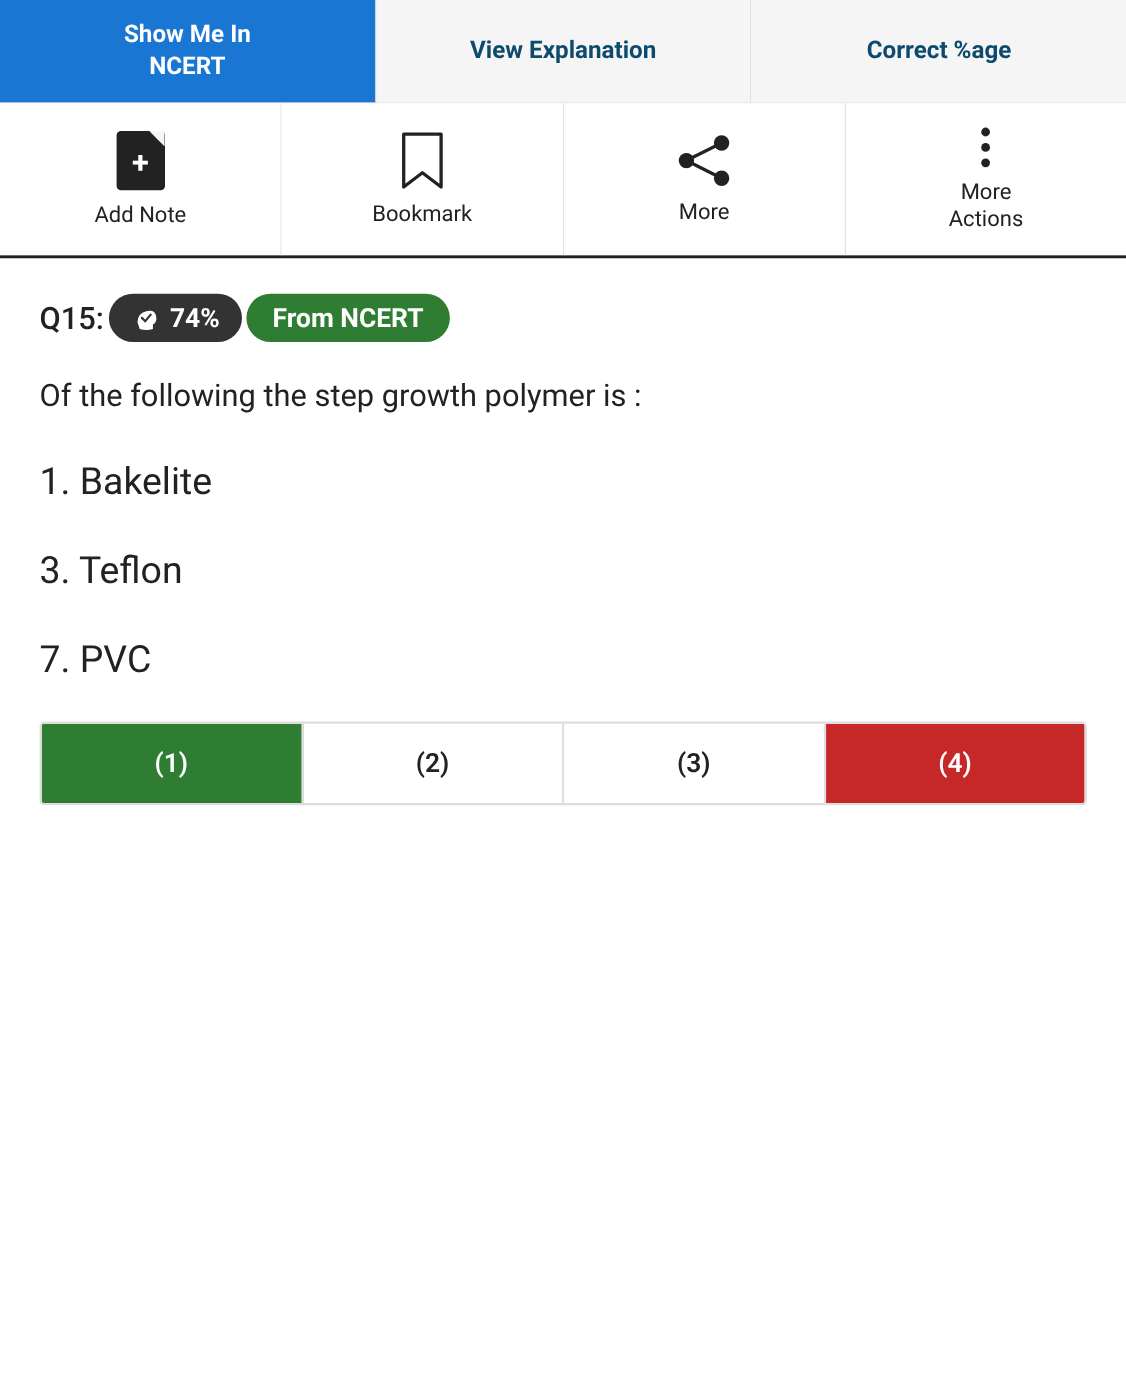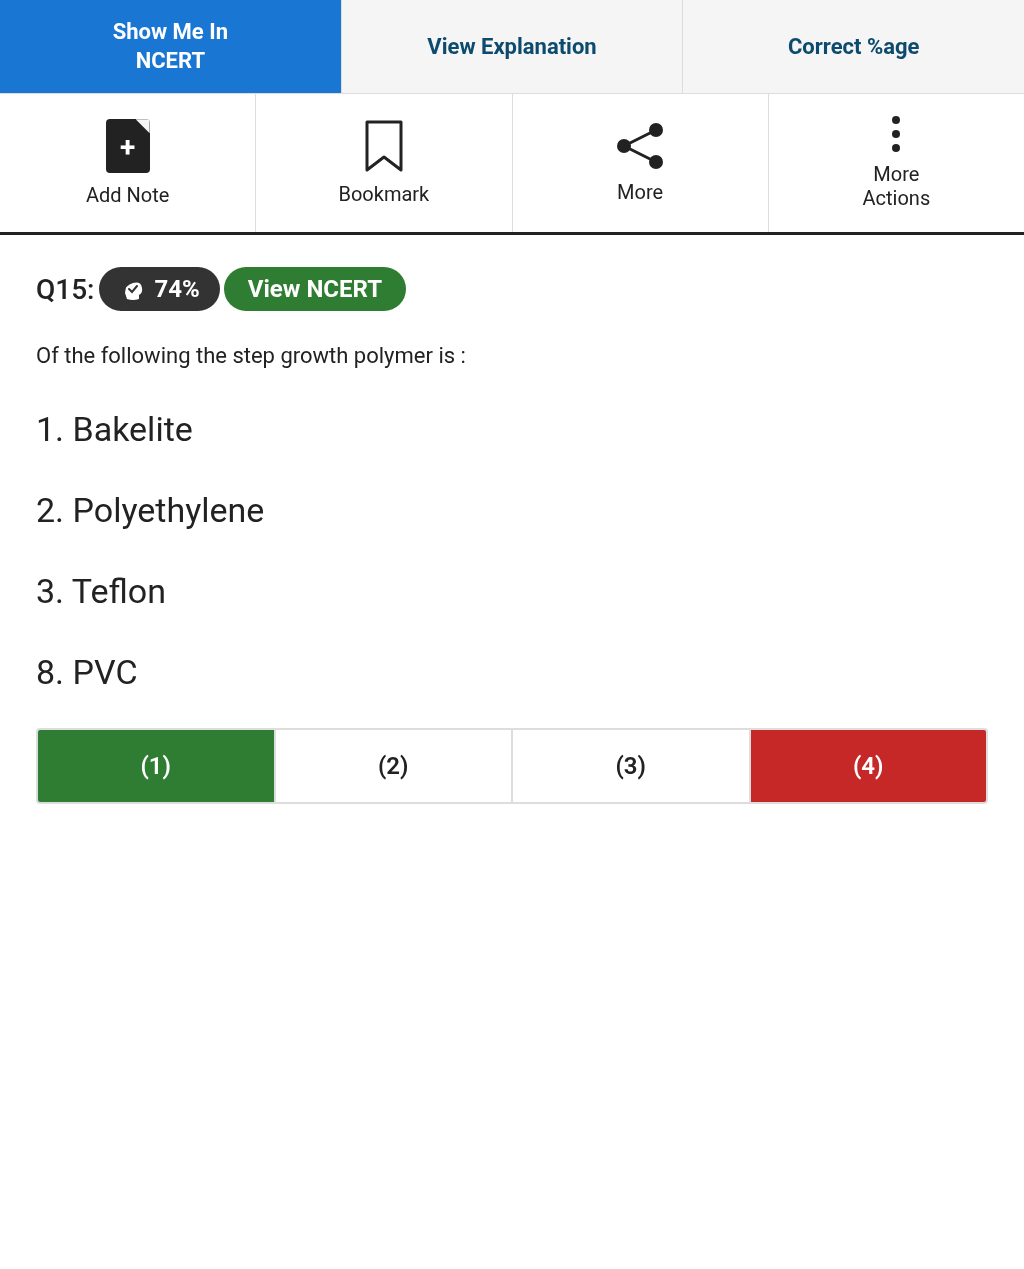--- a/index.html
+++ b/index.html
@@ -145,21 +145,21 @@
     .badge-ncert {
       background: #2e7d32;
       color: #fff;
       border-radius: 30px;
       padding: 8px 24px;
       font-size: 24px;
       font-weight: 700;
     }
 
     .question-text {
-      font-size: 22px;
+      font-size: 28px;
       color: #222;
       line-height: 1.5;
       margin-bottom: 32px;
     }
 
     .option {
       font-size: 34px;
       color: #222;
       margin-bottom: 30px;
       line-height: 1.5;
@@ -262,36 +262,33 @@
   <div class="q-header">
     <span class="q-label">Q15:</span>
     <span class="badge-percent">
       <svg width="28" height="28" viewBox="0 0 28 28" style="display:inline-block;vertical-align:middle">
         <path d="M6 18 Q6 10 14 8 Q22 6 23 13 Q24 18 20 20 L20 24 Q14 26 8 24 Z" fill="#fff"></path>
         <rect x="10" y="20" width="8" height="4" rx="1" fill="#fff"></rect>
         <path d="M10 14 L13 17 L18 11" stroke="#333" stroke-width="2" fill="none" stroke-linecap="round"></path>
       </svg>
       <span>74%</span>
     </span>
-    <span class="badge-ncert">View NCERT</span>
+    <span class="badge-ncert">From NCERT</span>
   </div>
 
   <div class="question-text">Of the following the step growth polymer is :</div>
 
   <div class="option">
     <span>1. Bakelite</span>
   </div>
   <div class="option">
-    <span>2. Polyethylene</span>
+    <span>3. Teflon</span>
   </div>
   <div class="option">
-    <span>3. Teflon</span>
-  </div>
-  <div class="option">
-    <span>8. PVC</span>
+    <span>7. PVC</span>
   </div>
 
   <div class="answer-row">
     <div class="answer-btn correct">
       <span>(1)</span>
     </div>
     <div class="answer-btn">
       <span>(2)</span>
     </div>
     <div class="answer-btn">

